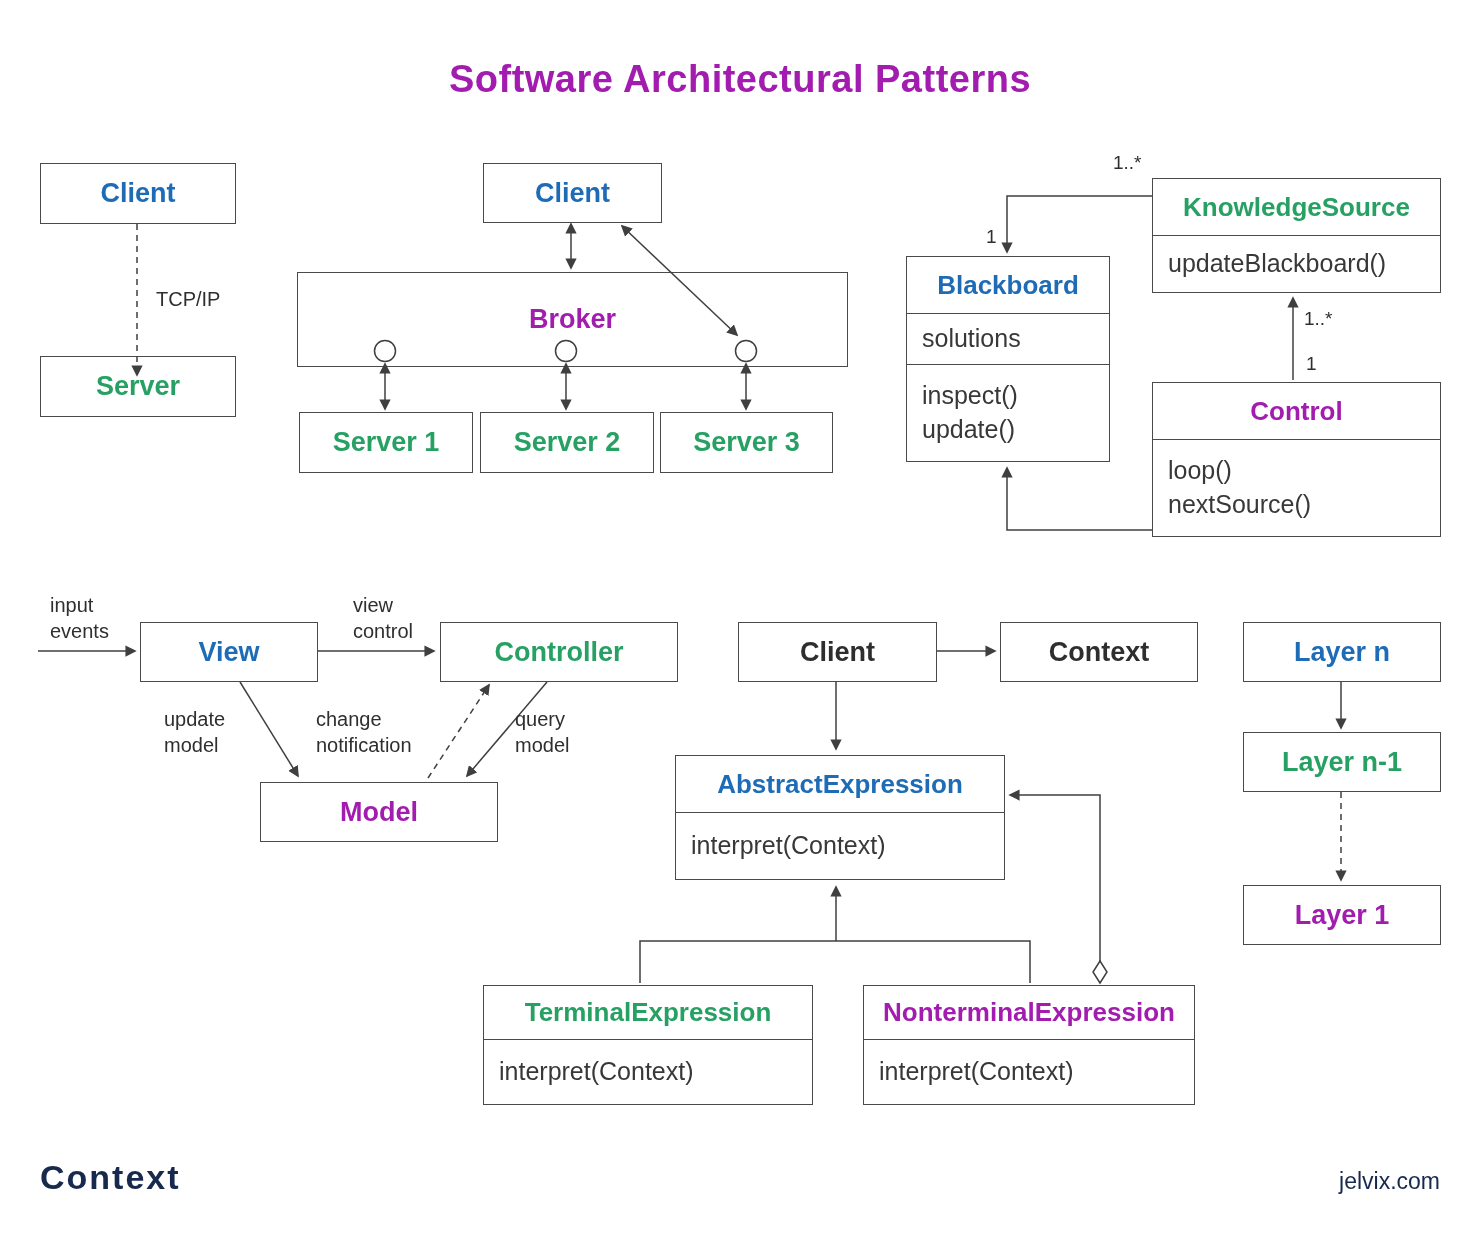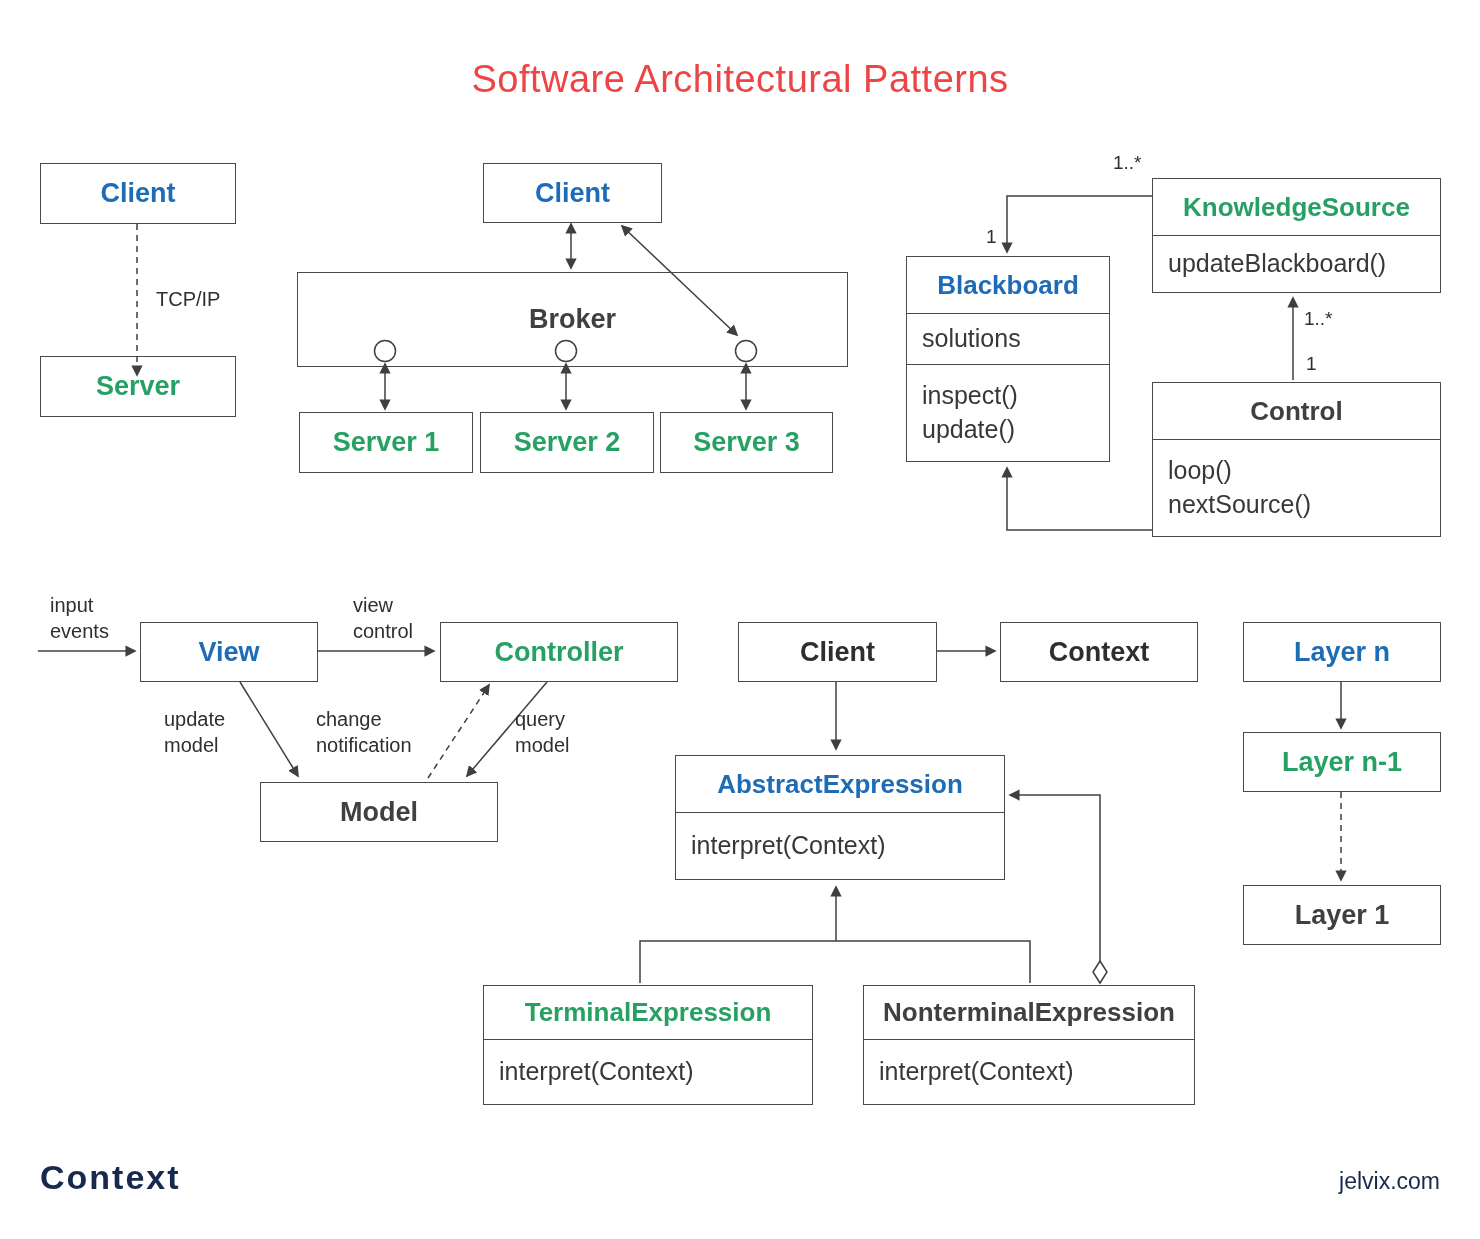--- a/index.html
+++ b/index.html
@@ -2,28 +2,28 @@
 <html><head>
 <meta charset="utf-8">
 <style>
   html,body{margin:0;padding:0;background:#ffffff;}
   .canvas{
     position:relative;width:1480px;height:1239px;background:#ffffff;
     font-family:"Liberation Sans", sans-serif;overflow:hidden;
   }
   .title{
     position:absolute;left:0;right:0;top:58px;text-align:center;
-    font-size:38px;font-weight:normal;color:#ef4444;letter-spacing:.5px;
+    font-size:38px;font-weight:bold;color:#a21caf;letter-spacing:.5px;
   }
   .box{
     position:absolute;border:1.5px solid #4a4a4a;background:#fff;
     display:flex;align-items:center;justify-content:center;
     font-weight:bold;font-size:27px;z-index:1;
   }
-  .c-blue{color:#1E6CB5}.c-green{color:#27A163}.c-lblue{color:#404040}.c-dark{color:#2E2E2E}
+  .c-blue{color:#1E6CB5}.c-green{color:#27A163}.c-lblue{color:#a21caf}.c-dark{color:#2E2E2E}
   .uml{position:absolute;border:1.5px solid #4a4a4a;background:#fff;z-index:1;}
   .uml .hd{display:flex;align-items:center;justify-content:center;font-weight:bold;font-size:26px;}
   .uml .cp{
     border-top:1.5px solid #4a4a4a;font-size:25px;color:#383838;
     display:flex;align-items:center;padding-left:15px;
     white-space:pre-line;line-height:1.35;
   }
   .lbl{
     position:absolute;font-size:20px;color:#2f2f2f;white-space:pre-line;
     line-height:1.3;z-index:3;

